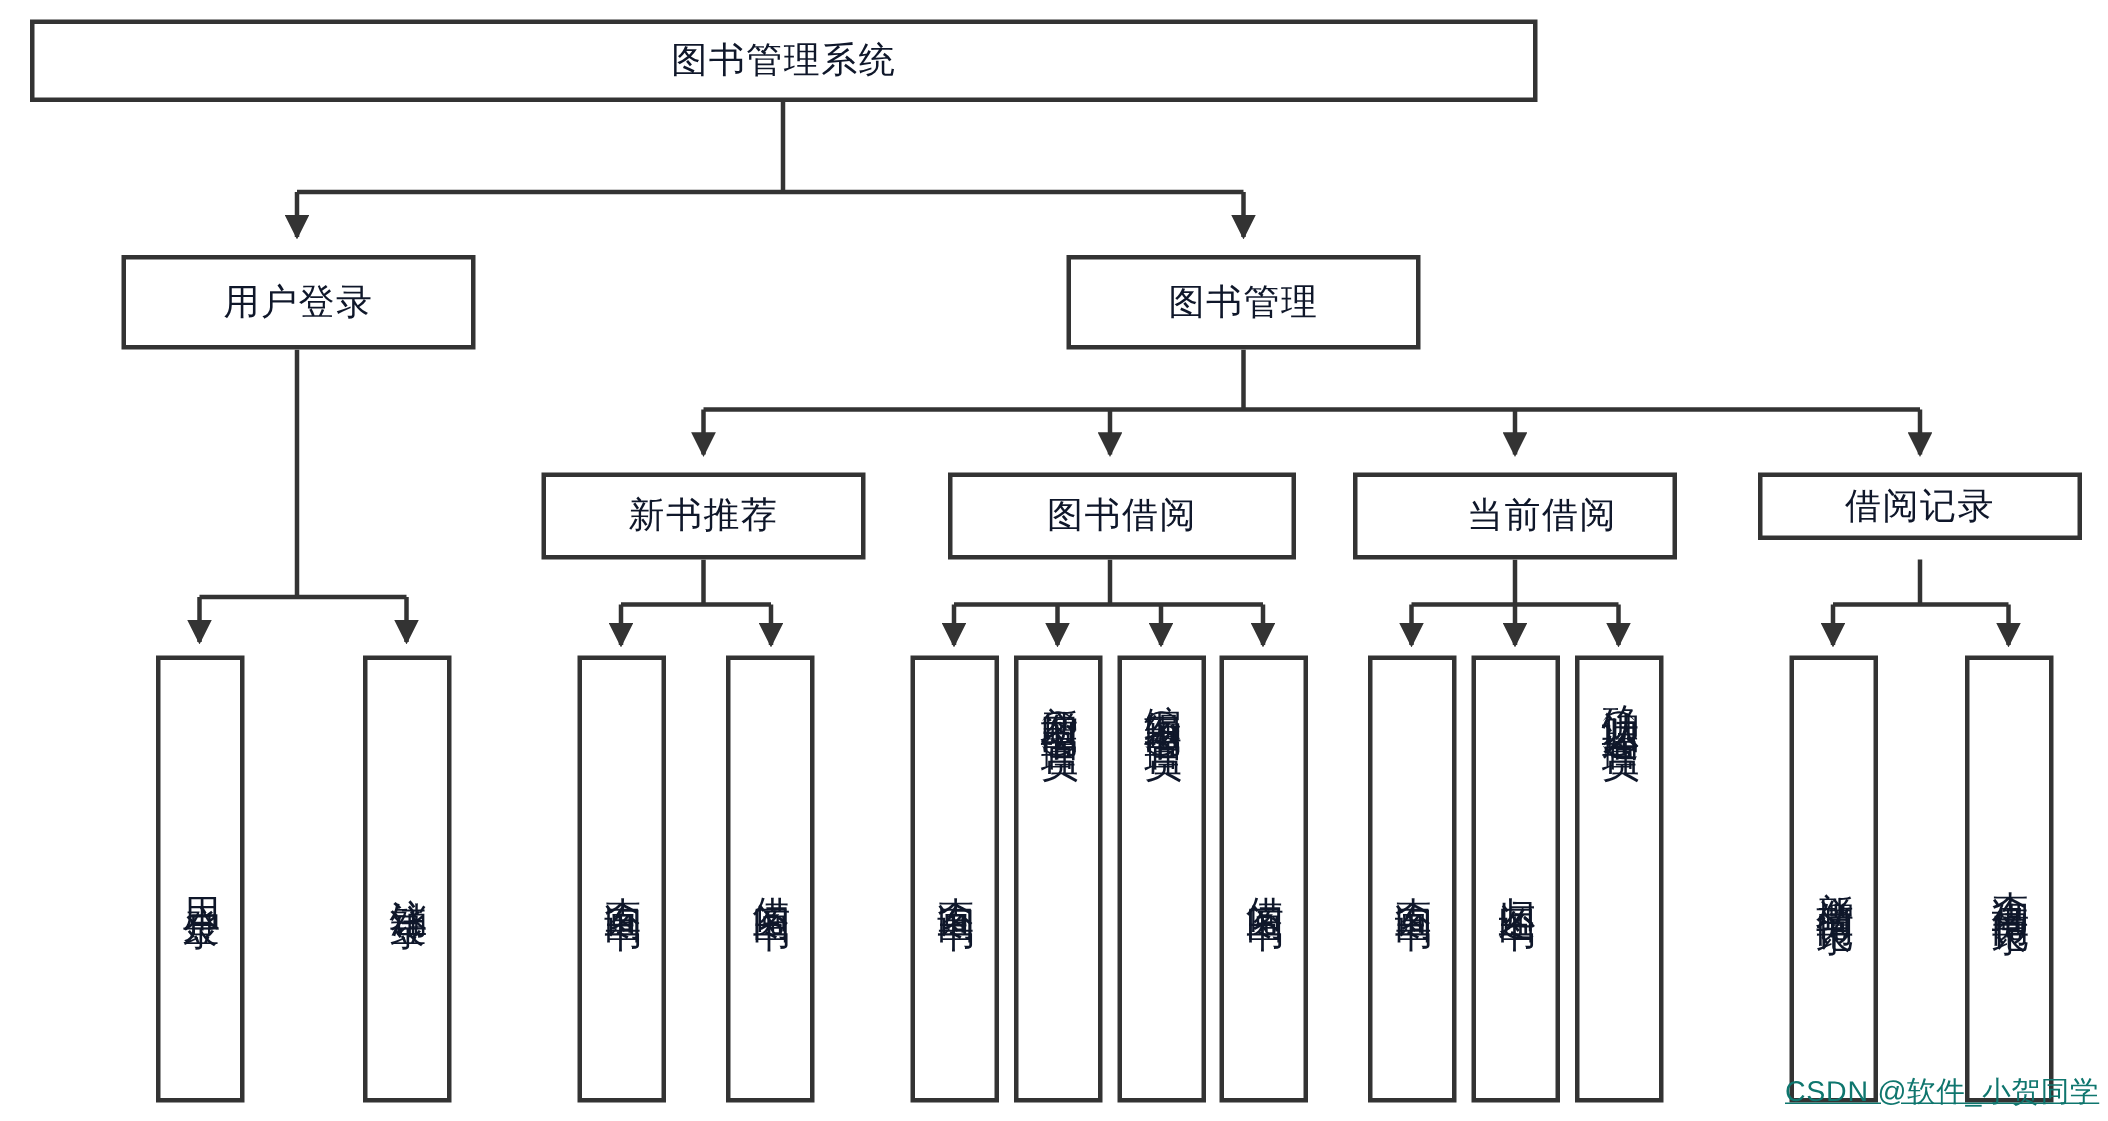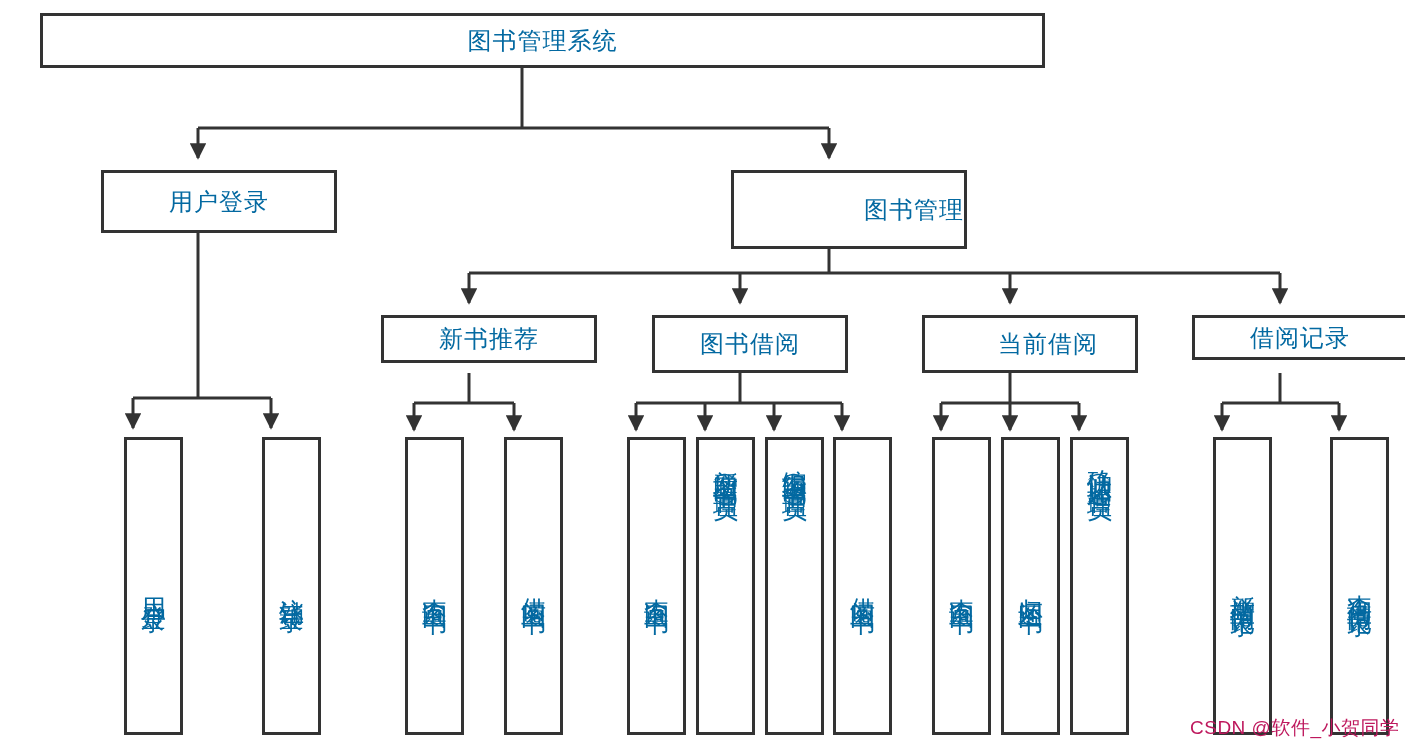--- a/index.html
+++ b/index.html
@@ -18,22 +18,21 @@
     overflow: hidden;
   }
   .node {
     position: absolute;
     box-sizing: border-box;
     border: 3px solid #333333;
     background: #ffffff;
     display: flex;
     align-items: center;
     justify-content: center;
-    color: #0369a1;
-    margin-left: 20px;
+    color: #0f172a;
   }
   .node .label {
     font-size: 24px;
     line-height: 1.15;
     letter-spacing: 1px;
     white-space: nowrap;
   }
   .node.vertical {
     align-items: flex-start;
     justify-content: center;
@@ -54,23 +53,24 @@
     position: absolute;
     left: 0;
     top: 0;
     width: 1405px;
     height: 747px;
     pointer-events: none;
   }
   .watermark {
     position: absolute;
     font-size: 19px;
-    color: #be185d;
+    color: #0f766e;
     white-space: nowrap;
     letter-spacing: 0.5px;
+    text-decoration: underline;
   }
 </style>
 </head>
 <body>
 
 <div id="canvas">
 
   <svg class="edges" viewBox="0 0 1405 747">
     <defs>
       <marker id="arrow" viewBox="0 0 10 10" refX="9" refY="5" markerWidth="5.5" markerHeight="5.5" orient="auto-start-reverse">
@@ -121,28 +121,28 @@
     </g>
   </svg>
 
   <div class="node" style="left:20px; top:13px; width:1005px; height:55px;">
     <span class="label">图书管理系统</span>
   </div>
 
   <div class="node" style="left:81px; top:170px; width:236px; height:63px;">
     <span class="label">用户登录</span>
   </div>
-  <div class="node" style="left:711px; top:170px; width:236px; height:79px;justify-content:flex-end;">
+  <div class="node" style="left:711px; top:170px; width:236px; height:63px;">
     <span class="label">图书管理</span>
   </div>
 
-  <div class="node" style="left:361px; top:315px; width:216px; height:48px;">
+  <div class="node" style="left:361px; top:315px; width:216px; height:58px;">
     <span class="label">新书推荐</span>
   </div>
-  <div class="node" style="left:632px; top:315px; width:196px; height:58px;">
+  <div class="node" style="left:632px; top:315px; width:232px; height:58px;">
     <span class="label">图书借阅</span>
   </div>
   <div class="node" style="left:902px; top:315px; width:216px; height:58px;padding-left:36px;">
     <span class="label">当前借阅</span>
   </div>
   <div class="node" style="left:1172px; top:315px; width:216px; height:45px;">
     <span class="label">借阅记录</span>
   </div>
 
   <div class="node vertical centered" style="left:104px; top:437px; width:59px; height:298px;">

